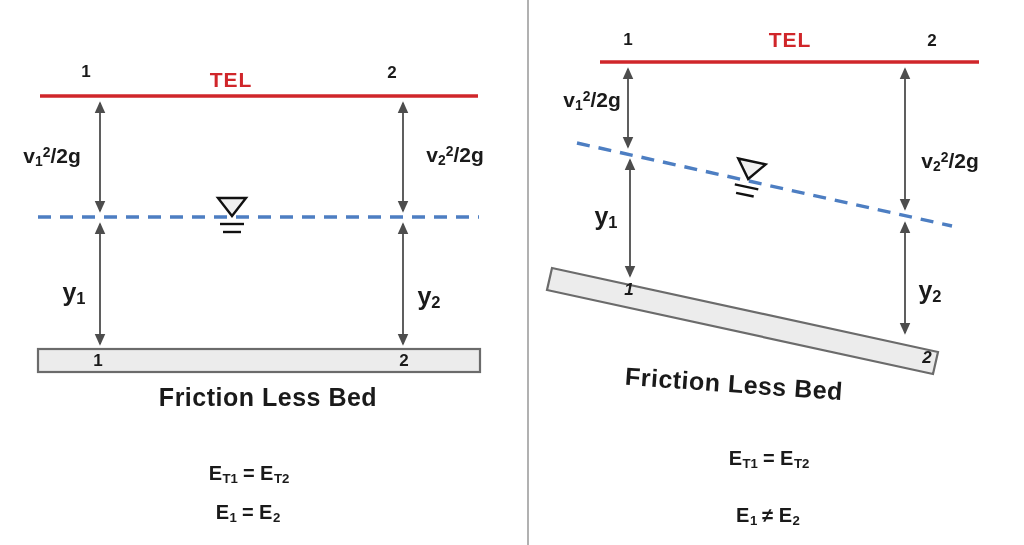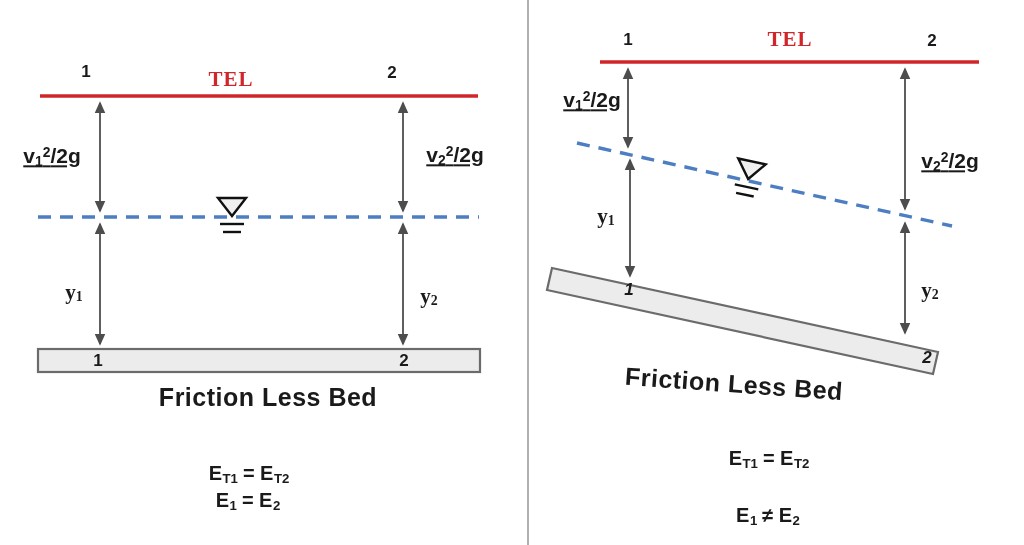--- a/index.html
+++ b/index.html
@@ -24,23 +24,23 @@
   .bed{fill:var(--bed-fill);stroke:var(--bed-stroke);stroke-width:2.2;}
   .ws-tri{fill:#f0f0f0;stroke:#111;stroke-width:2.4;}
   .sym{stroke:#111;stroke-width:2.4;}
   .divider{stroke:var(--separator);stroke-width:1.6;}
 
   .lbl{
     position:absolute;transform:translate(-50%,-50%);
     font-weight:700;color:var(--text);white-space:nowrap;line-height:1;
   }
   .station{font-size:17px;}
-  .tel{font-size:21px;color:var(--tel-red);letter-spacing:1px;font-family:Liberation Serif, serif;}
-  .vhead{font-size:21px;text-decoration:underline;}
-  .depth{font-size:21px;font-family:Liberation Serif, serif;}
+  .tel{font-size:21px;color:var(--tel-red);letter-spacing:1px;}
+  .vhead{font-size:21px;}
+  .depth{font-size:25px;}
   .bednum{font-size:17px;}
   .italic{font-style:italic;}
   .caption{font-size:25px;letter-spacing:.5px;}
   .tilt{transform:translate(-50%,-50%) rotate(4deg);}
   .equation{font-size:20px;letter-spacing:.5px;}
   .rel{margin:0 5px;}
   sub{font-size:.66em;vertical-align:-.18em;letter-spacing:0;}
   sup{font-size:.66em;vertical-align:.45em;letter-spacing:0;}
 </style>
 </head>
@@ -94,21 +94,21 @@
 
   <div class="lbl depth" style="left:429px;top:297px"><span>y</span><sub>2</sub></div>
 
   <div class="lbl bednum" style="left:98px;top:360px">1</div>
   <div class="lbl bednum" style="left:404px;top:360px">2</div>
 
   <div class="lbl caption" style="left:268px;top:397px">Friction Less Bed</div>
 
   <div class="lbl equation" style="left:249px;top:474px"><span>E</span><sub>T1</sub><span class="rel">=</span><span>E</span><sub>T2</sub></div>
 
-  <div class="lbl equation" style="left:248px;top:501px"><span>E</span><sub>1</sub><span class="rel">=</span><span>E</span><sub>2</sub></div>
+  <div class="lbl equation" style="left:248px;top:513px"><span>E</span><sub>1</sub><span class="rel">=</span><span>E</span><sub>2</sub></div>
 
   <div class="lbl station" style="left:628px;top:39px">1</div>
   <div class="lbl tel" style="left:790px;top:39px">TEL</div>
   <div class="lbl station" style="left:932px;top:40px">2</div>
 
   <div class="lbl vhead" style="left:592px;top:101px"><span>v</span><sub>1</sub><sup>2</sup><span>/2g</span></div>
 
   <div class="lbl vhead" style="left:950px;top:162px"><span>v</span><sub>2</sub><sup>2</sup><span>/2g</span></div>
 
   <div class="lbl depth" style="left:606px;top:217px"><span>y</span><sub>1</sub></div>

